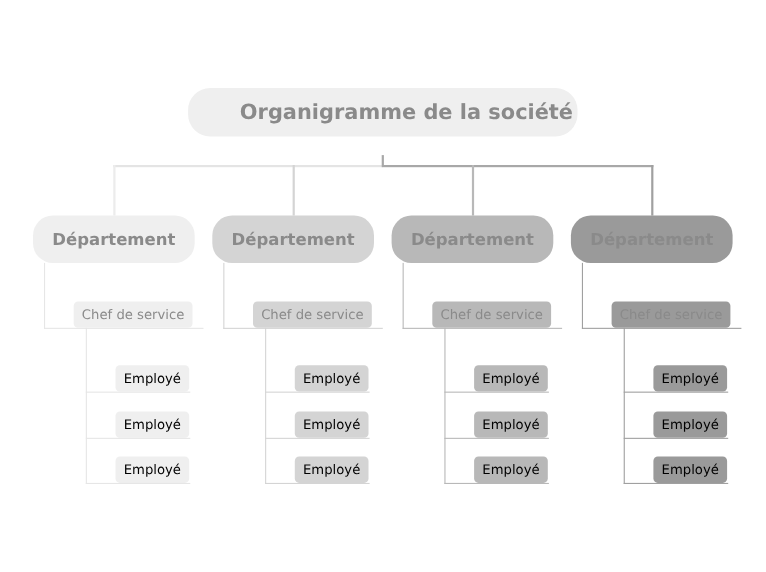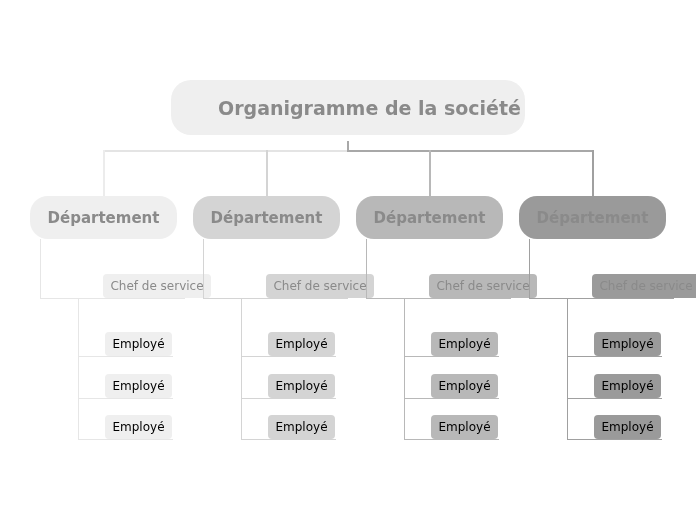--- a/index.html
+++ b/index.html
@@ -1,27 +1,27 @@
 <!DOCTYPE html>
 <html><head>
 <meta charset="utf-8">
 <style>
   html, body { margin:0; padding:0; background:#ffffff; }
   body { width:696px; height:520px; position:relative; overflow:hidden;
          font-family:"DejaVu Sans", sans-serif; }
   .abs { position:absolute; box-sizing:border-box; }
-  .root { left:171px; top:80px; width:354px; height:55px; border-radius:20px;
+  .root { left:171px; top:80px; width:354px; height:44px; border-radius:20px;
           display:flex; align-items:center; justify-content:center;
           font-weight:bold; font-size:19px; color:#8a8a8a;padding-left:43px; }
   .dept { top:196px; width:147px; height:43px; border-radius:18px;
           display:flex; align-items:center; justify-content:center;
           font-weight:bold; font-size:15px; color:#8a8a8a; }
   .chief { top:274px; width:108px; height:24px; border-radius:4px;
            display:flex; align-items:center; justify-content:center;
-           font-size:12px; color:#8a8a8a;margin-left:36px; }
+           font-size:12px; color:#8a8a8a; }
   .emp { width:67px; height:24px; border-radius:4px;
          display:flex; align-items:center; justify-content:center;
          font-size:12px; color:#000000; }
   .line { position:absolute; }
 </style>
 </head>
 <body>
 
 <div class="line" style="left:347px;top:141px;width:2px;height:10px;background:#a8a8a8;"></div>
 <div class="line" style="left:103px;top:150px;width:245px;height:2px;background:#e4e4e4;"></div>

